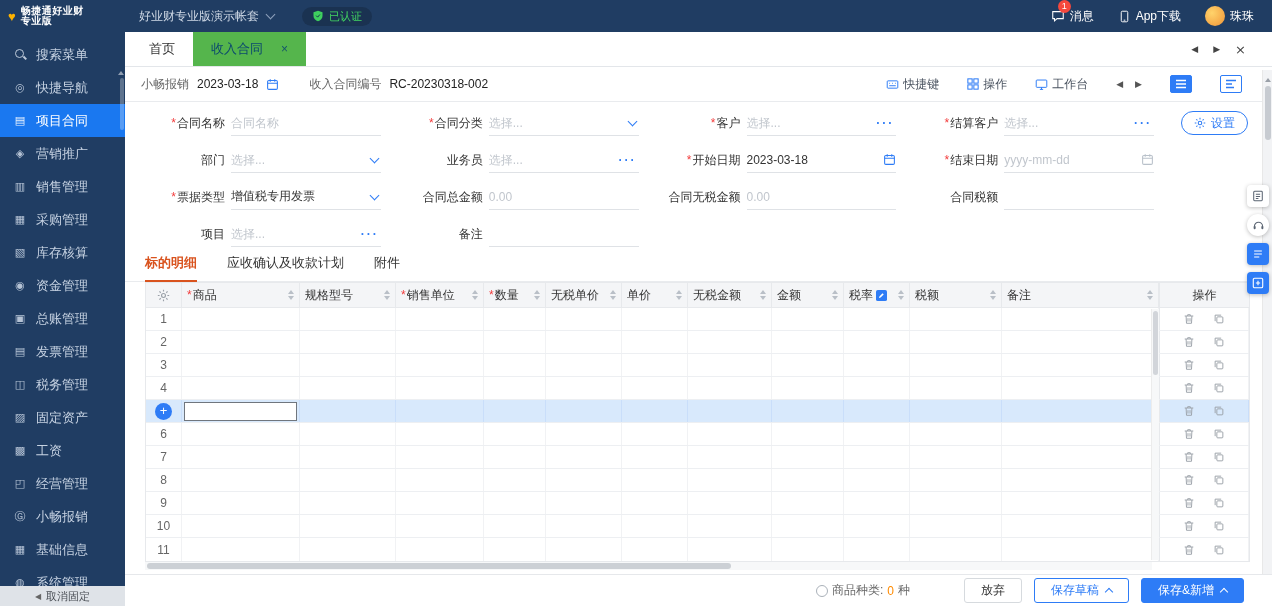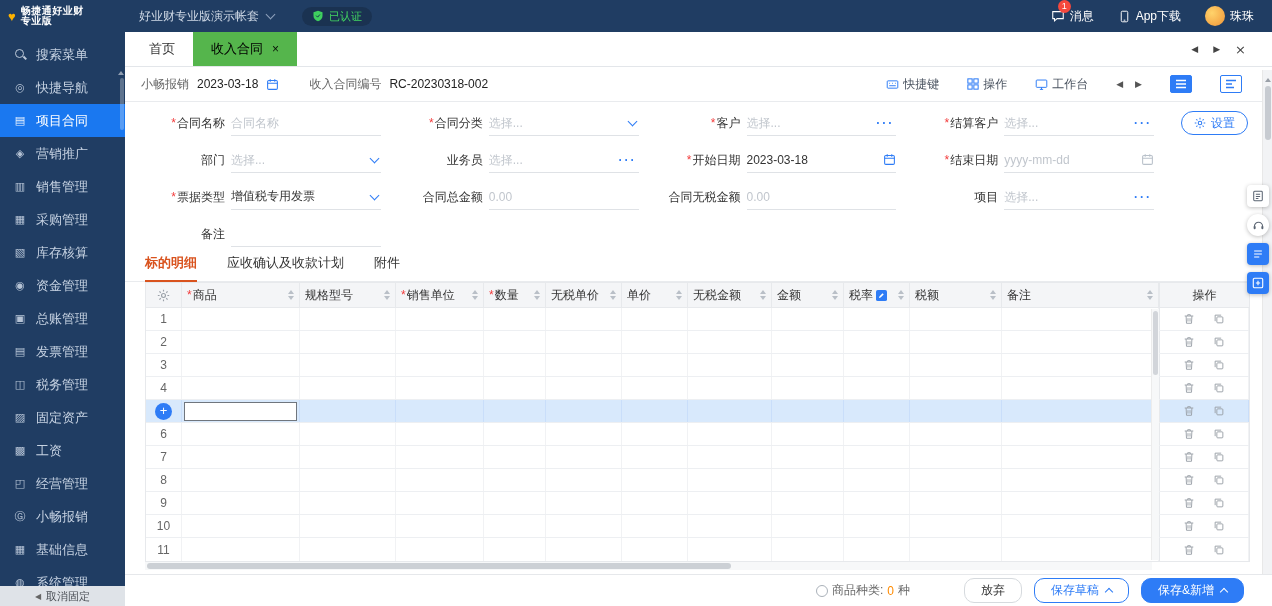--- a/index.html
+++ b/index.html
@@ -32,21 +32,21 @@
 .mag::after{content:'';position:absolute;left:10px;top:9px;width:4px;height:1.5px;background:currentColor;transform:rotate(45deg)}
 .side-up{position:absolute;top:36px;right:1px;width:0;height:0;border:3px solid transparent;border-bottom:4px solid rgba(255,255,255,.5)}
 .side-scroll{position:absolute;top:46px;right:1px;width:4px;height:52px;background:rgba(255,255,255,.28);border-radius:2px;cursor:pointer}
 .unpin{position:absolute;left:0;right:0;bottom:0;height:20px;background:#dfe3e8;color:#4a4f55;display:flex;align-items:center;justify-content:center;gap:5px;font-size:11px;cursor:pointer}
 .unpin i{font-size:8px;color:#666;font-family:"DejaVu Sans",sans-serif}
 
 
 .main{position:absolute;left:125px;top:32px;right:0;bottom:0;display:flex;flex-direction:column;background:#fff}
 .tabbar{height:35px;flex:0 0 35px;background:#fff;border-bottom:1px solid #e3e6ea;display:flex;align-items:stretch;position:relative;padding-left:6px}
 .tab{display:flex;align-items:center;padding:0 18px;font-size:13px;color:#333;cursor:pointer}
-.tab.active{background:#55b54c;color:#000000;gap:9px}
+.tab.active{background:#55b54c;color:#0c4a6e;gap:18px}
 .tab .close{font-size:12px;opacity:.9;cursor:pointer}
 .tab-ctrls{position:absolute;right:26px;top:0;height:100%;display:flex;align-items:center;gap:15px;color:#444}
 .tab-ctrls i{cursor:pointer;font-size:9px;font-family:"DejaVu Sans",sans-serif}
 .tab-ctrls i.x{font-size:13px}
 
 .toolbar{height:35px;flex:0 0 35px;background:#fff;border-bottom:1px solid #e9ebee;display:flex;align-items:center;padding:0 16px;gap:8px}
 .toolbar .lab{color:#666}
 .toolbar .val{color:#222}
 .toolbar .gap{width:14px}
 .cal{display:flex;cursor:pointer}
@@ -101,21 +101,21 @@
 .vscroll{position:absolute;top:27px;right:91px;bottom:10px;width:8px;background:#f7f8f9;border-left:1px solid #ececec;cursor:pointer}
 .vscroll i{position:absolute;top:2px;left:1px;width:5px;height:64px;background:#d2d5da;border-radius:3px}
 .hscroll{height:8px;margin-right:98px;background:#f7f8f9;position:relative;cursor:pointer}
 .hscroll i{position:absolute;left:2px;top:1px;height:6px;width:58%;background:#ccd0d5;border-radius:3px}
 
 
 .footer{flex:0 0 32px;background:#fff;border-top:1px solid #e6e8eb;display:flex;align-items:center;justify-content:flex-end;padding-right:28px;gap:12px}
 .sumwrap{display:flex;align-items:center;gap:4px;color:#666;margin-right:42px}
 .sum-icon{width:12px;height:12px;border:1.3px solid #aab1b9;border-radius:50%}
 .orange{color:#ff8a00}
-.btn{height:25px;border-radius:10px;padding:8px 16px;font-size:12px;cursor:pointer;display:flex;align-items:center;gap:7px;border:1px solid #d6dade;background:#fff;color:#333;font-family:inherit}
+.btn{height:25px;border-radius:3px;padding:8px 16px;font-size:12px;cursor:pointer;display:flex;align-items:center;gap:7px;border:1px solid #d6dade;background:#fff;color:#333;font-family:inherit}
 .btn .caret{width:6px;height:6px;border-top:1.3px solid currentColor;border-left:1.3px solid currentColor;transform:rotate(45deg);margin-top:3px}
 .btn.draft{border-color:#2e7cf6;color:#2e7cf6}
 .btn.primary{background:#2e7cf6;border-color:#2e7cf6;color:#fff}
 
 
 .floaters{position:absolute;right:3px;top:185px;display:flex;flex-direction:column;gap:7px;z-index:40}
 .fbtn{width:22px;height:22px;border-radius:4px;background:#fff;box-shadow:0 1px 4px rgba(0,0,0,.25);display:flex;align-items:center;justify-content:center;cursor:pointer;color:#5a6472}
 .fbtn.round{border-radius:50%}
 .fbtn.blue{background:#2e7cf6;color:#fff}
 .pagebar{position:absolute;right:0;top:70px;bottom:32px;width:10px;background:#f2f3f5;border-left:1px solid #e8e8e8;z-index:25}
@@ -398,20 +398,26 @@
         <div class="ctrl">
           <input placeholder="0.00" style="">
         </div>
       </div>
       <div class="field">
         <label><span>合同无税金额</span></label>
         <div class="ctrl">
           <input placeholder="0.00" style="">
         </div>
       </div>
+      <div class="field">
+        <label><span>合同税额</span></label>
+        <div class="ctrl">
+          <input style="">
+        </div>
+      </div>
 
       <div class="field">
         <label><span>项目</span></label>
         <div class="ctrl">
           <input placeholder="选择..." style="">
           <span class="dots">···</span>
         </div>
       </div>
       <div class="field">
         <label><span>备注</span></label>

